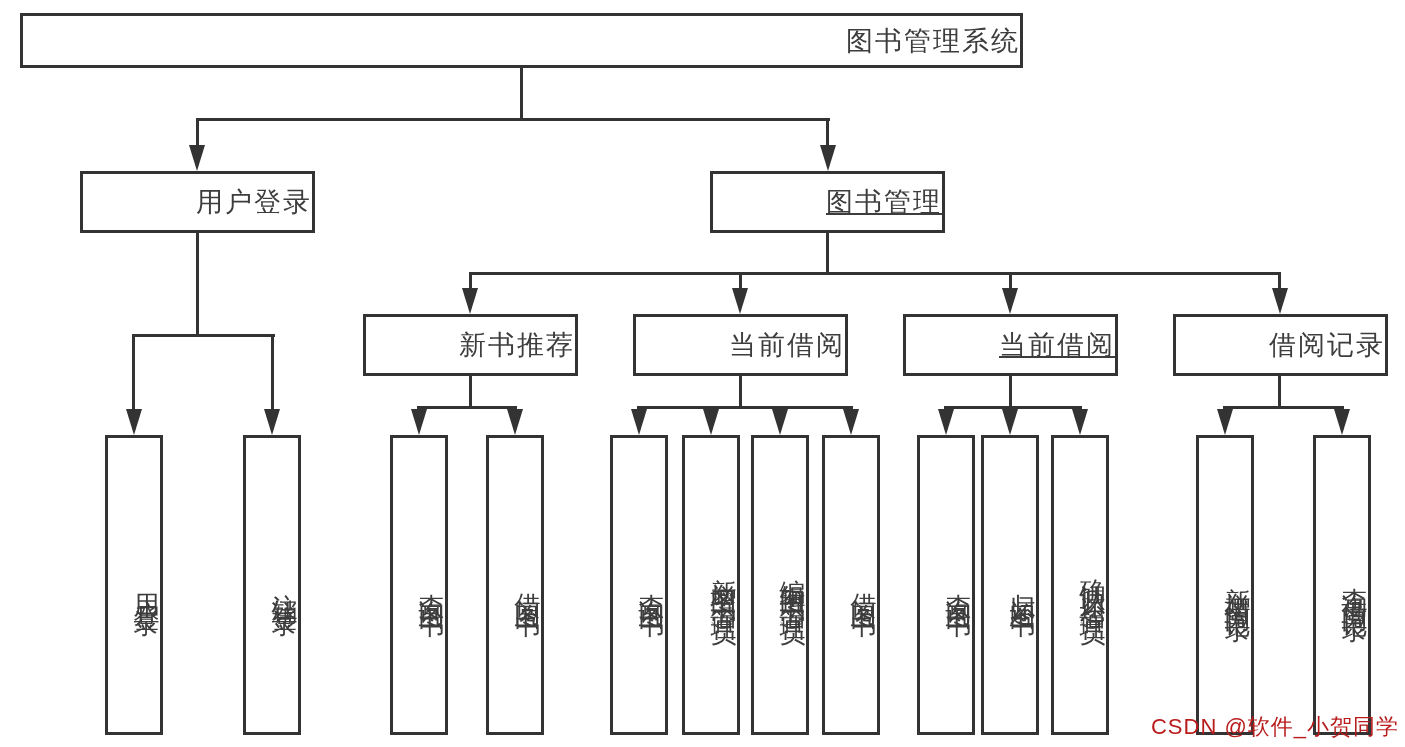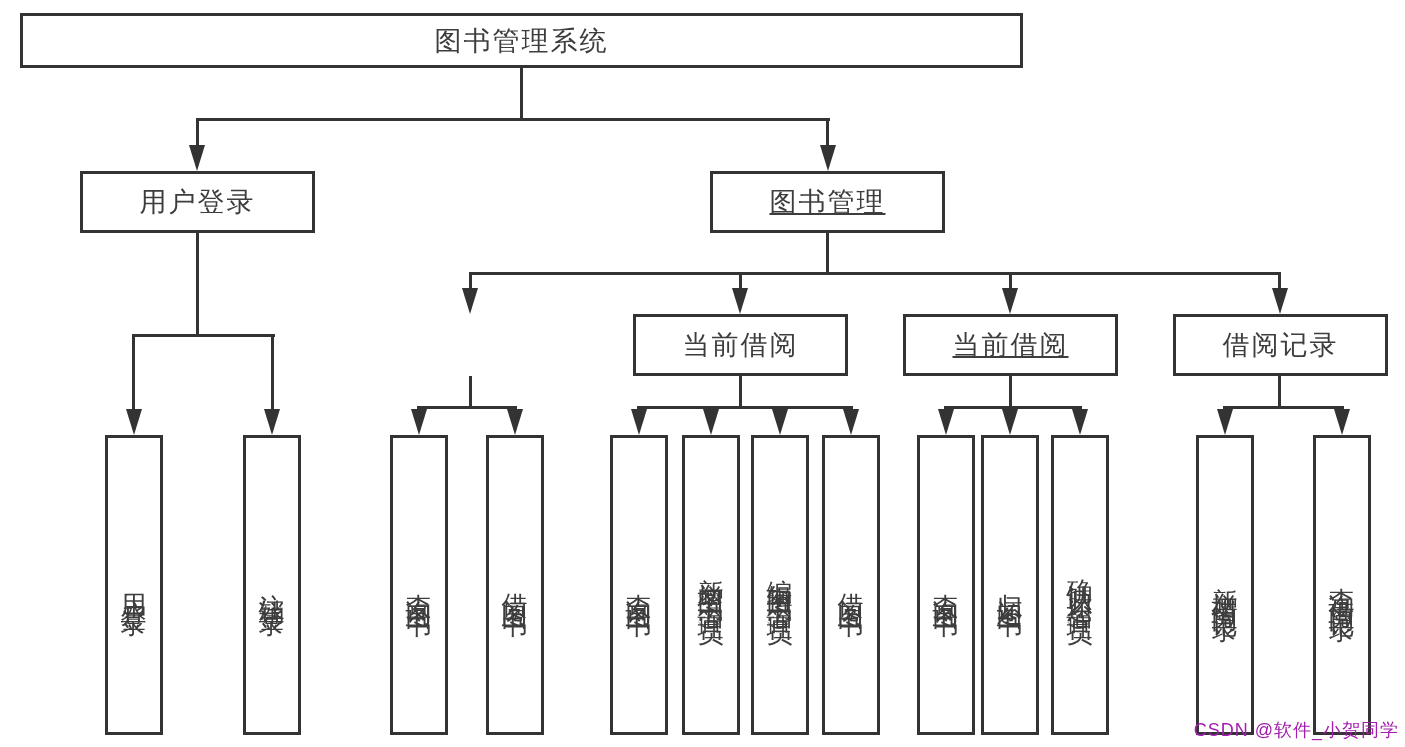--- a/index.html
+++ b/index.html
@@ -10,21 +10,21 @@
     font-family:"Liberation Sans","DejaVu Sans",sans-serif;
     overflow:hidden;
   }
   .box{
     position:absolute;
     box-sizing:border-box;
     border:3px solid #333333;
     background:#ffffff;
     display:flex;
     align-items:center;
-    justify-content:center;
+    justify-content:flex-end;
     color:#3d3d3d;
   }
   .hnode .label{
     font-size:27px;
     letter-spacing:2px;
     white-space:nowrap;
     color:#3d3d3d;
   }
   .root .label{font-size:27px;}
   .leaf{width:58px;height:300px;top:435px;}
@@ -39,22 +39,22 @@
   .arrow{
     position:absolute;
     width:0;height:0;
     border-left:8px solid transparent;
     border-right:8px solid transparent;
     border-top:26px solid #333333;
   }
   .watermark{
     position:absolute;
     right:6px;bottom:5px;
-    font-size:18px;
-    color:#a21caf;
+    font-size:22px;
+    color:#b91c1c;
     letter-spacing:1px;
     white-space:nowrap;
   }
 </style>
 </head>
 <body>
 
 <div id="canvas">
 
   <div class="box hnode root" style="left:20px;top:13px;width:1003px;height:55px;">
@@ -86,20 +86,23 @@
   <div class="hline" style="left:469px;top:272px;width:812px;height:3px;"></div>
   <div class="vline" style="left:469px;top:272px;width:3px;height:16px;"></div>
   <div class="vline" style="left:739px;top:272px;width:3px;height:16px;"></div>
   <div class="vline" style="left:1009px;top:272px;width:3px;height:16px;"></div>
   <div class="vline" style="left:1278px;top:272px;width:3px;height:16px;"></div>
   <div class="arrow" style="left:462px;top:288px;"></div>
   <div class="arrow" style="left:732px;top:288px;"></div>
   <div class="arrow" style="left:1002px;top:288px;"></div>
   <div class="arrow" style="left:1272px;top:288px;"></div>
 
+  <div class="box hnode" style="left:363px;top:314px;width:215px;height:62px;">
+    <span class="label">新书推荐</span>
+  </div>
   <div class="box hnode" style="left:633px;top:314px;width:215px;height:62px;">
     <span class="label">当前借阅</span>
   </div>
   <div class="box hnode" style="left:903px;top:314px;width:215px;height:62px;text-decoration:underline;">
     <span class="label">当前借阅</span>
   </div>
   <div class="box hnode" style="left:1173px;top:314px;width:215px;height:62px;">
     <span class="label">借阅记录</span>
   </div>
 

